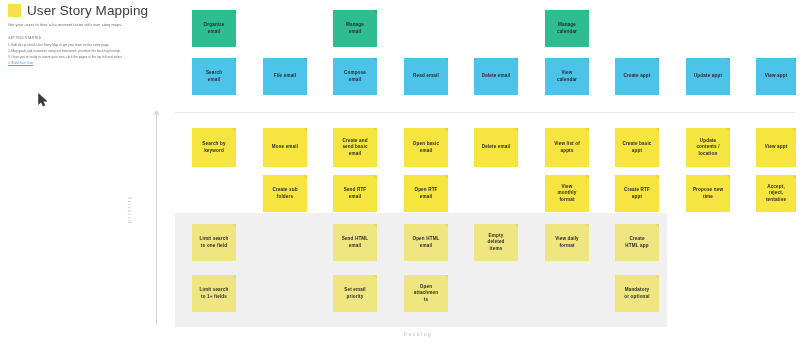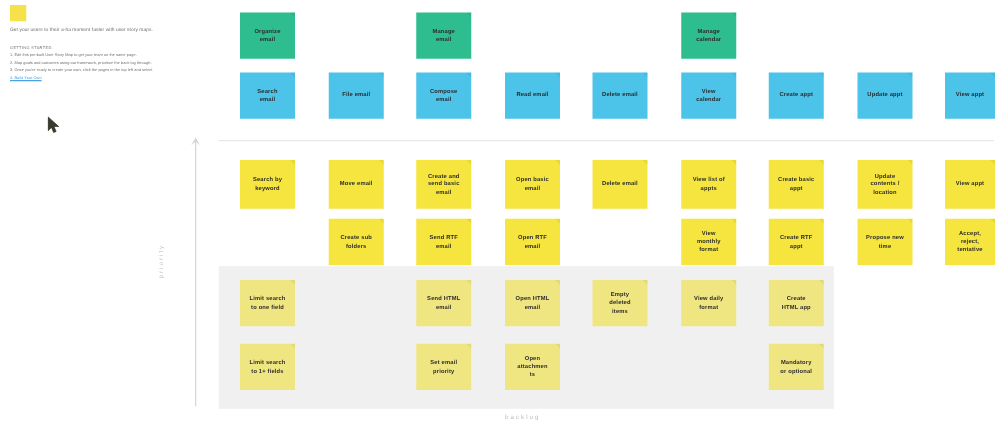--- a/index.html
+++ b/index.html
@@ -93,20 +93,21 @@
   }
 </style>
 </head>
 <body>
 
 <div id="board">
 
   <div class="hdr">
     <div class="hdr-top">
       <span class="logo-sq"></span>
+      <span class="hdr-title">User Story Mapping</span>
     </div>
     <div class="hdr-sub">Get your users to their a-ha moment faster with user story maps.</div>
     <div class="gs-label">GETTING STARTED:</div>
     <div class="gs-list">
       <div class="gs-item">1. Edit this pre-built User Story Map to get your team on the same page.</div>
       <div class="gs-item">2. Map goals and outcomes using our framework, prioritize the back log through.</div>
       <div class="gs-item">3. Once you're ready to create your own, click the pages in the top left and select</div>
       <div class="gs-link">4. Build Your Own</div>
     </div>
   </div>

